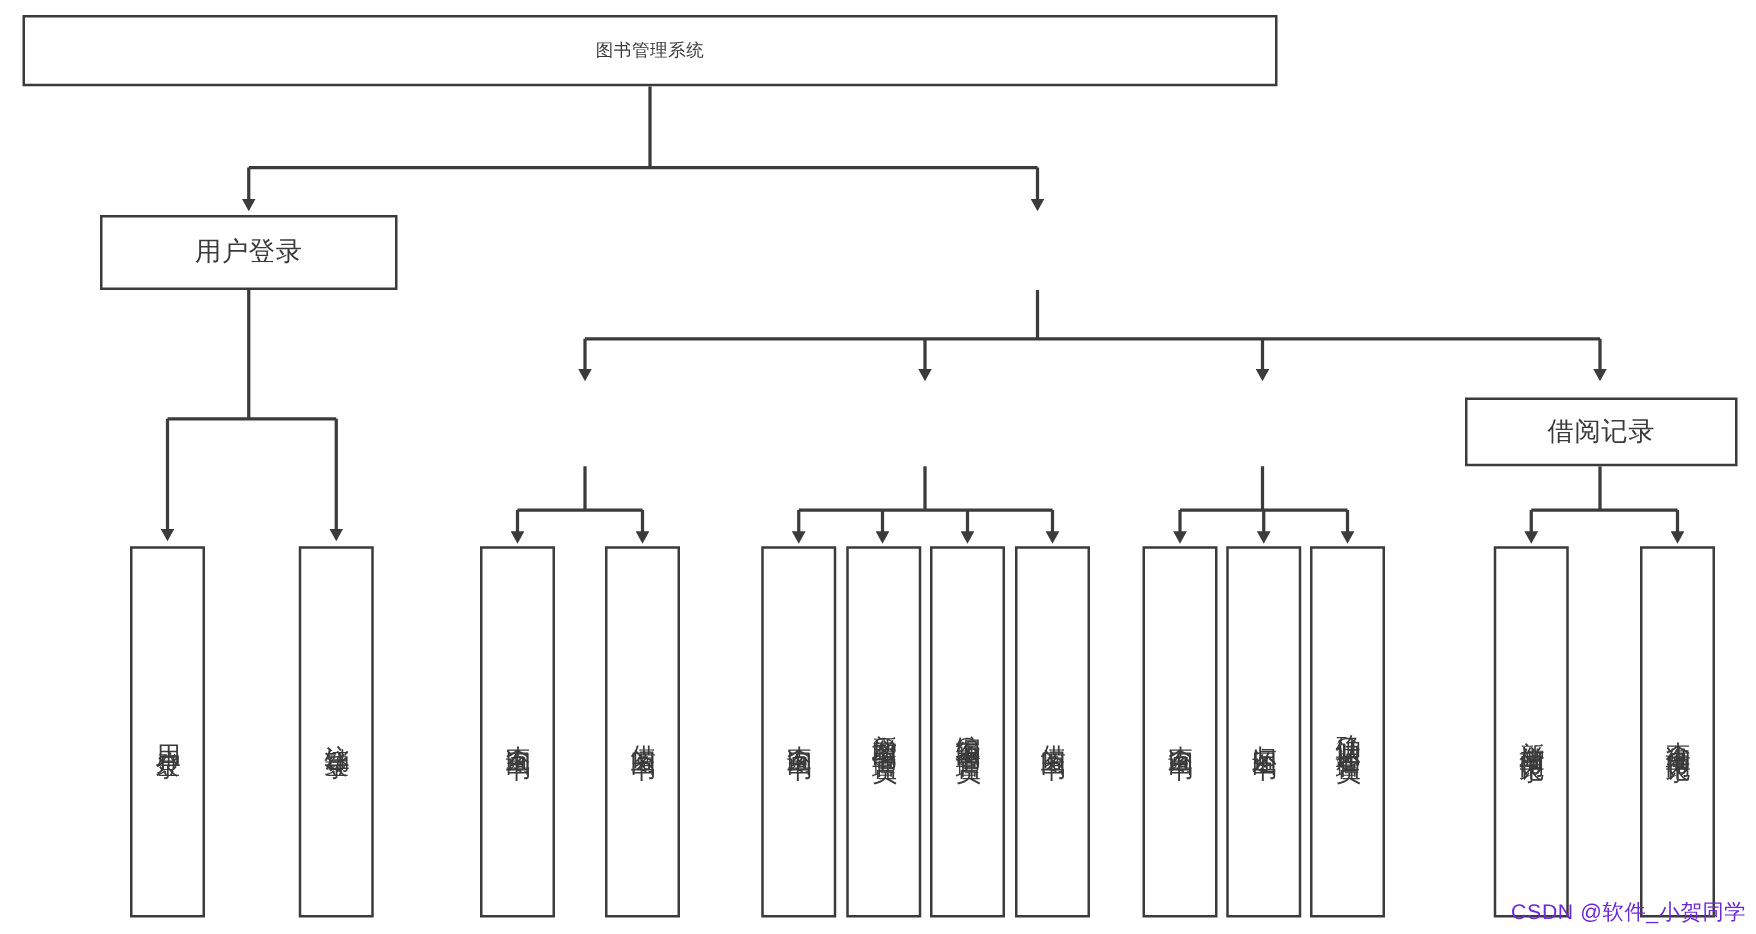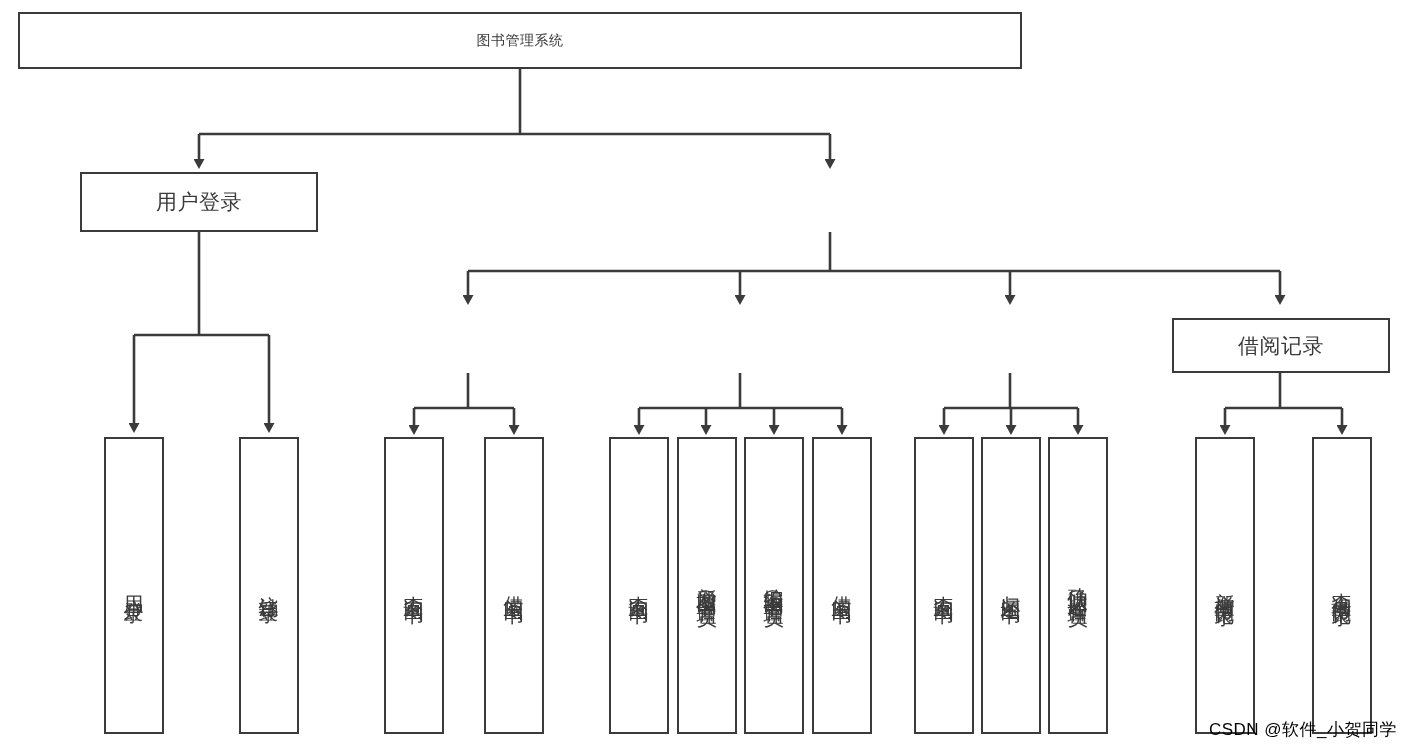--- a/index.html
+++ b/index.html
@@ -60,21 +60,21 @@
     writing-mode: vertical-rl;
     text-orientation: upright;
     display: block;
     text-align: center;
   }
   .watermark {
     position: absolute;
     right: 8px;
     bottom: 6px;
     font-size: 17px;
-    color: #000000;
+    color: #6d28d9;
     letter-spacing: 0.5px;
     z-index: 5;
     white-space: nowrap;
   }
 </style>
 </head>
 <body>
 
 <div id="canvas">
 

